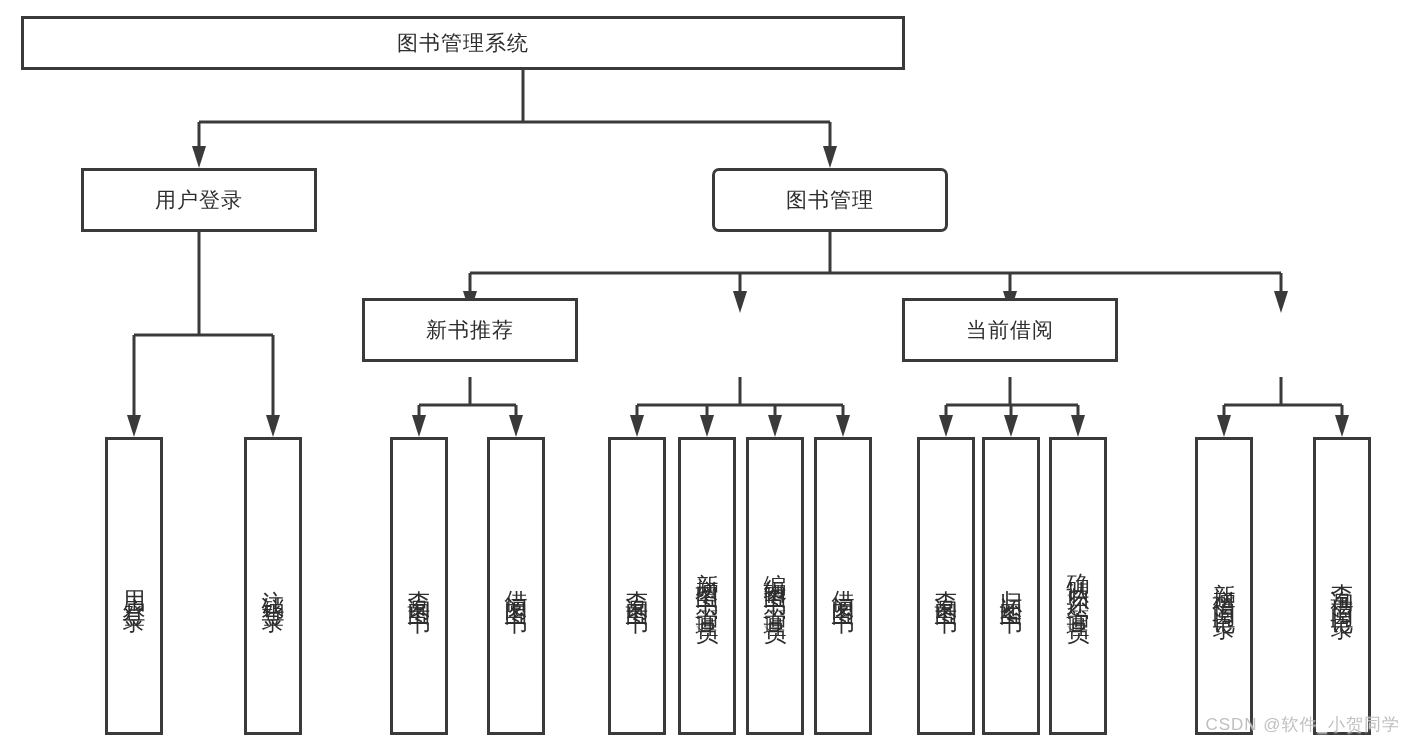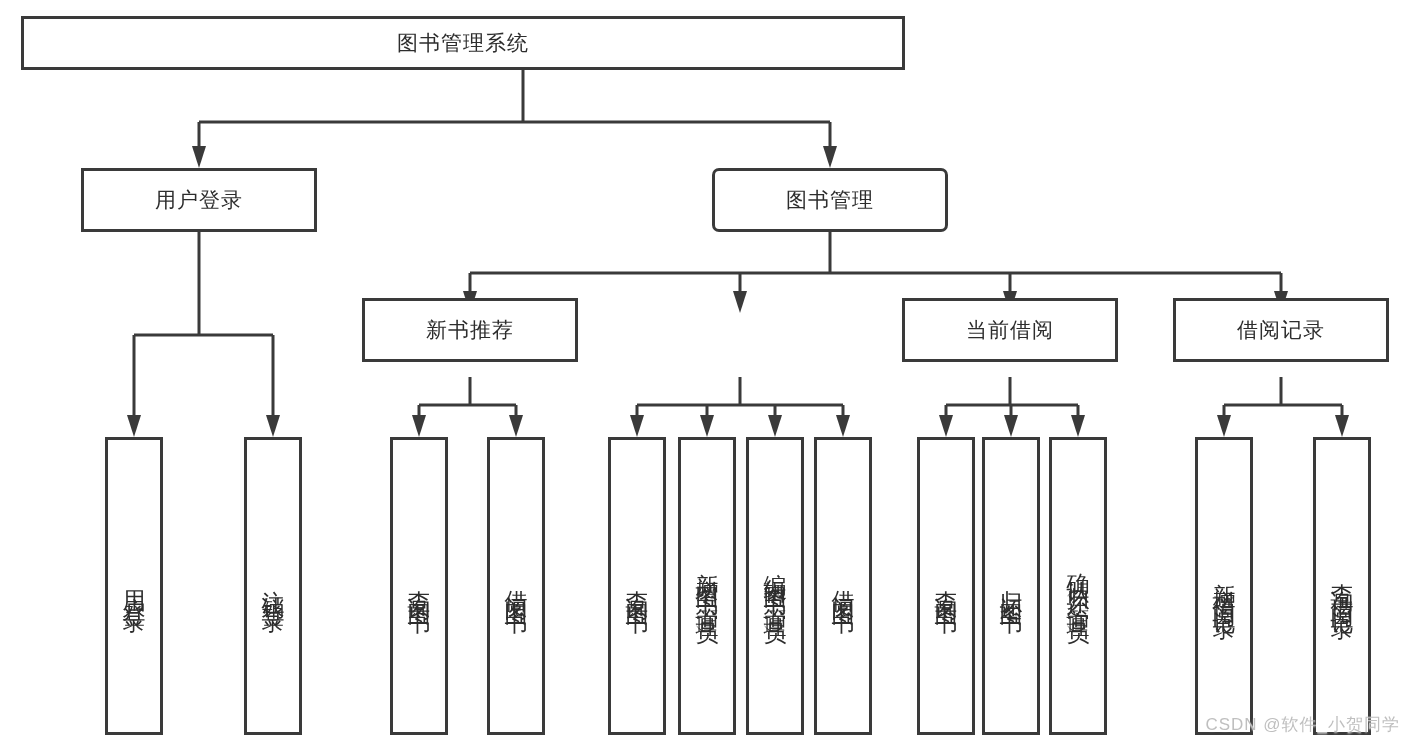--- a/index.html
+++ b/index.html
@@ -99,21 +99,20 @@
     </g>
   </svg>
 
   <div class="box root">图书管理系统</div>
 
   <div class="box lvl1" style="left:81px;">用户登录</div>
   <div class="box lvl1" style="left:712px;border-radius:7px;">图书管理</div>
 
   <div class="box lvl2" style="left:362px;">新书推荐</div>
   <div class="box lvl2" style="left:902px;font-family:Liberation Mono, monospace;">当前借阅</div>
-  <div class="box lvl2" style="left:1173px;">借阅记录</div>
 
   <div class="box leaf" style="left:105px;">
     <span class="vtext">用户登录</span>
   </div>
   <div class="box leaf" style="left:244px;">
     <span class="vtext">注销登录</span>
   </div>
 
   <div class="box leaf" style="left:390px;">
     <span class="vtext">查询图书</span>

